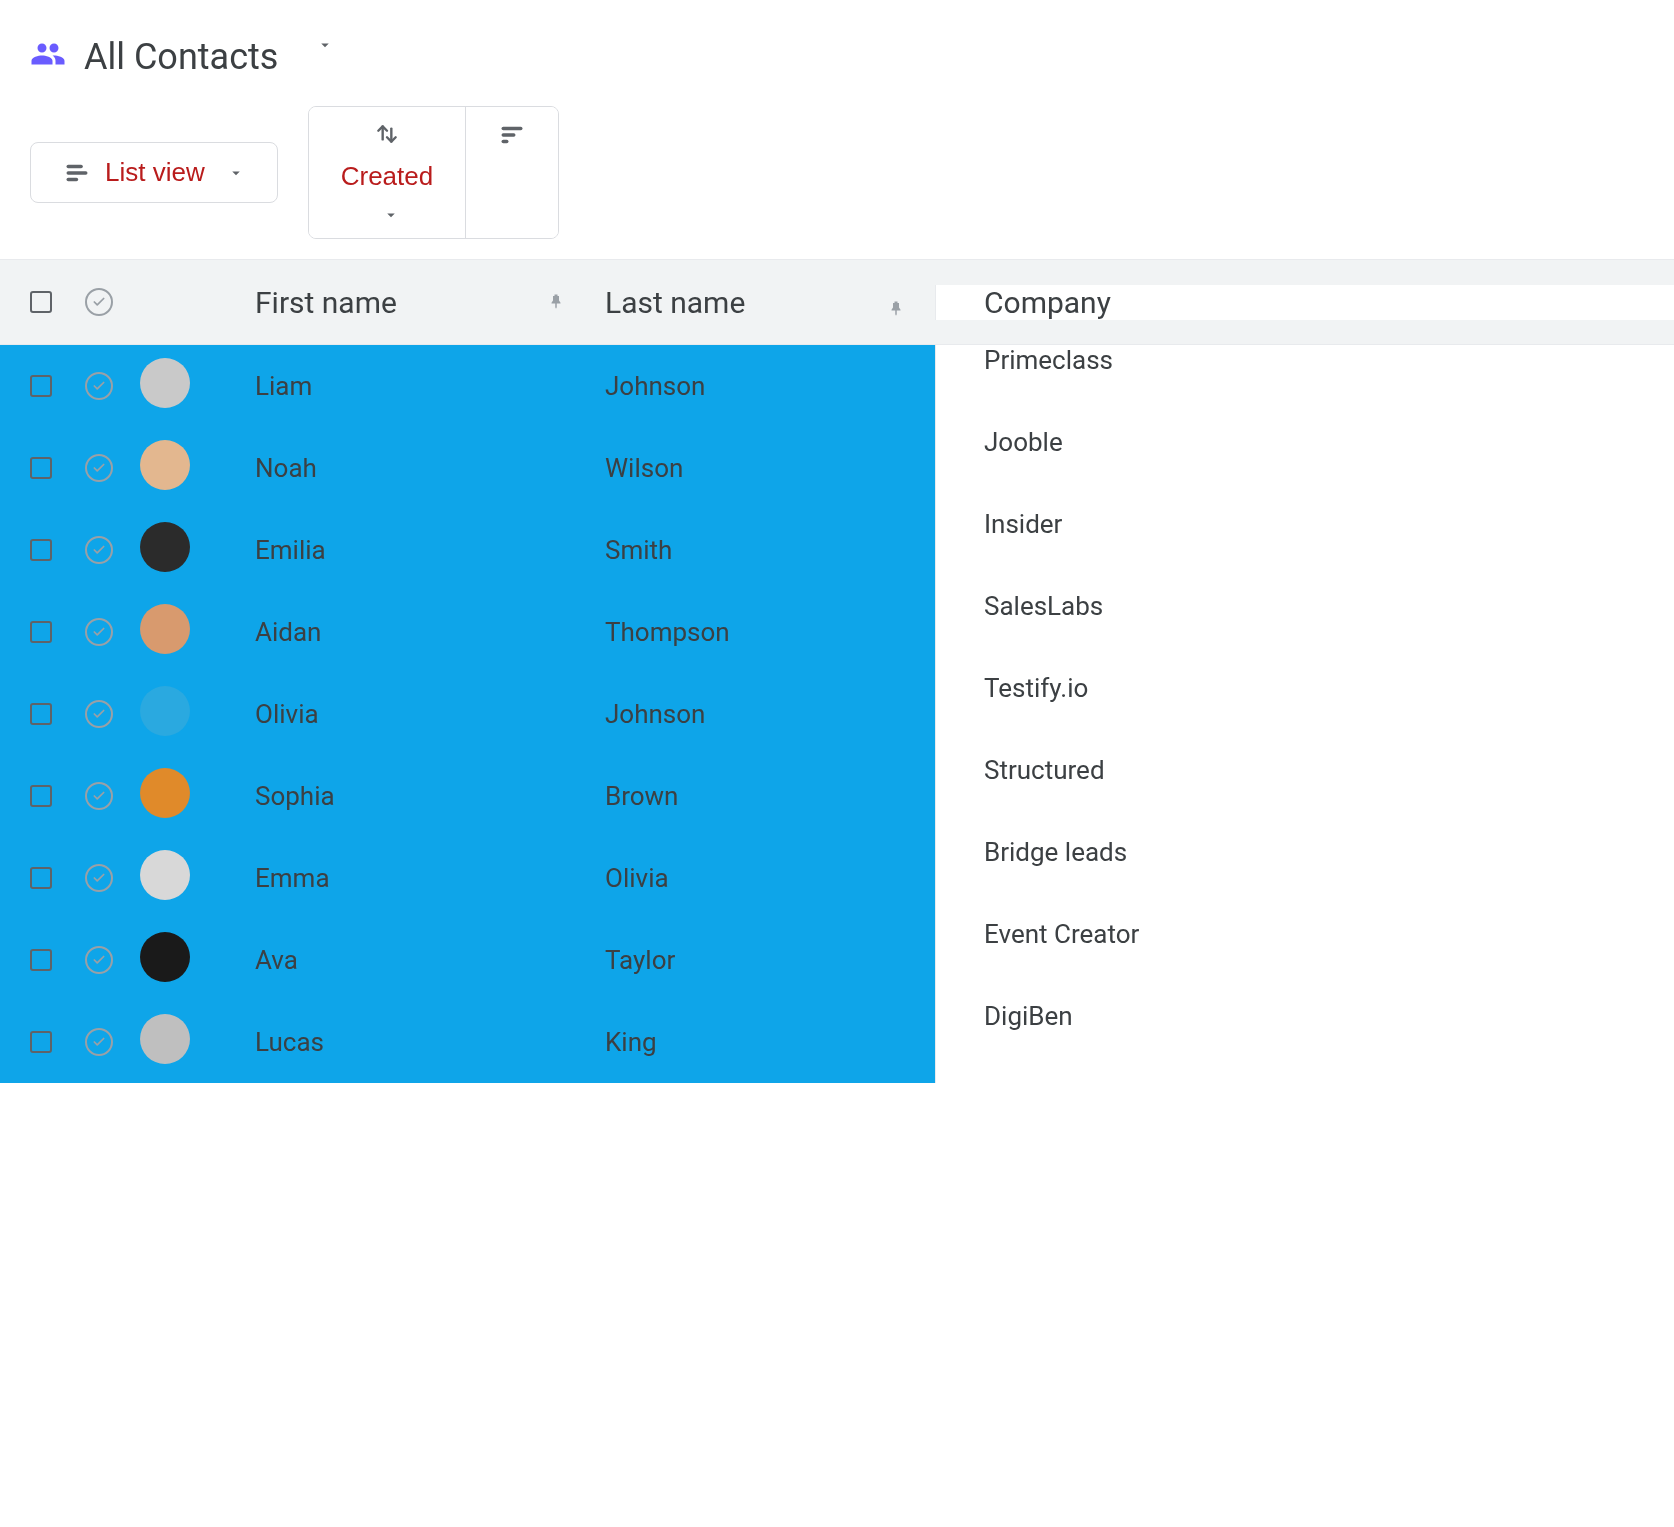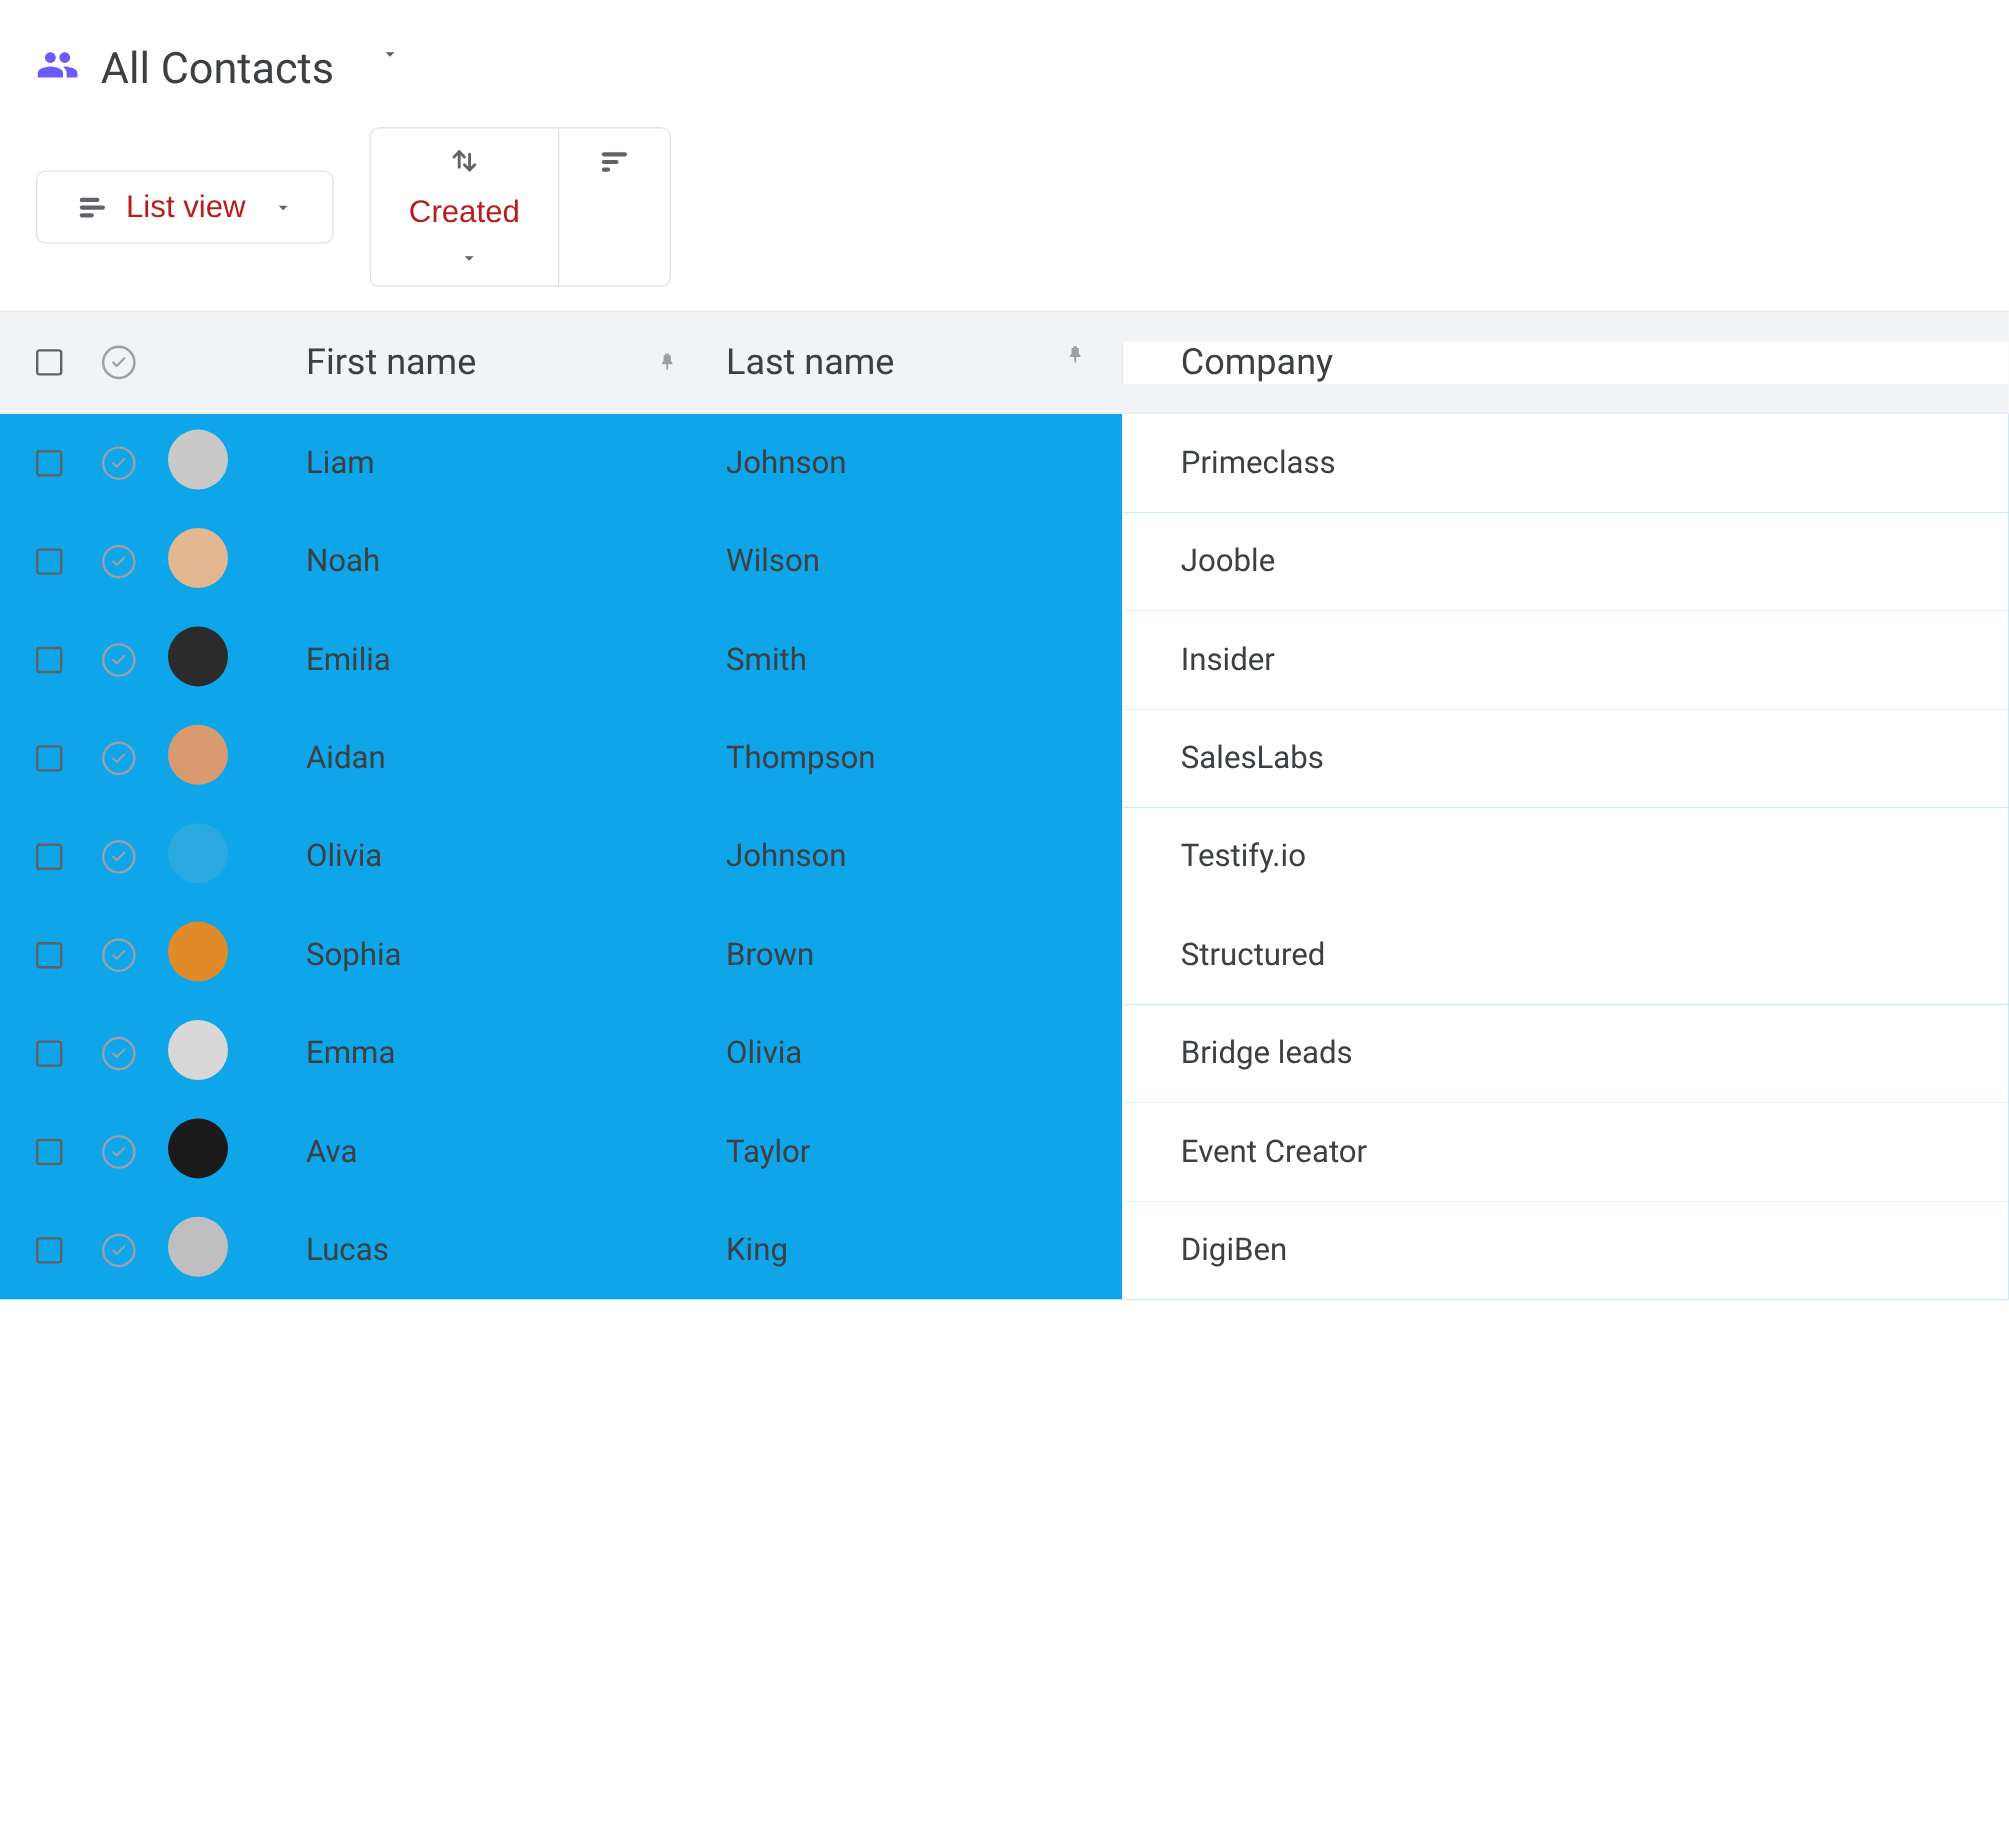--- a/index.html
+++ b/index.html
@@ -85,22 +85,22 @@
     height: 86px;
     padding-left: 30px;
     font-size: 30px;
     color: #3c4043;
   }
 
   .col-check { width: 55px; display:flex; align-items:center; }
   .col-status { width: 55px; display: flex; align-items:center; }
   .col-avatar { width: 115px; }
   .col-first { width: 350px; display:flex; align-items:center; justify-content:space-between; padding-right: 40px; }
-  .col-last  { width: 330px; display:flex; align-items:flex-start; justify-content:space-between; padding-right: 30px; }
-  .col-company { flex: 1; display:flex; align-items:center; padding-left: 48px; border-left: 1px solid #e8eaed; }
+  .col-last  { width: 330px; display:flex; align-items:flex-end; justify-content:space-between; padding-right: 30px; }
+  .col-company { flex: 1; display:flex; padding-left: 48px; border-left: 1px solid #e8eaed; }
 
   .pin-icon { color: #9aa0a6; }
 
   .row {
     display: flex;
     align-items: center;
     padding-left: 30px;
     height: 82px;
     font-size: 26px;
     color: #3c4043;

